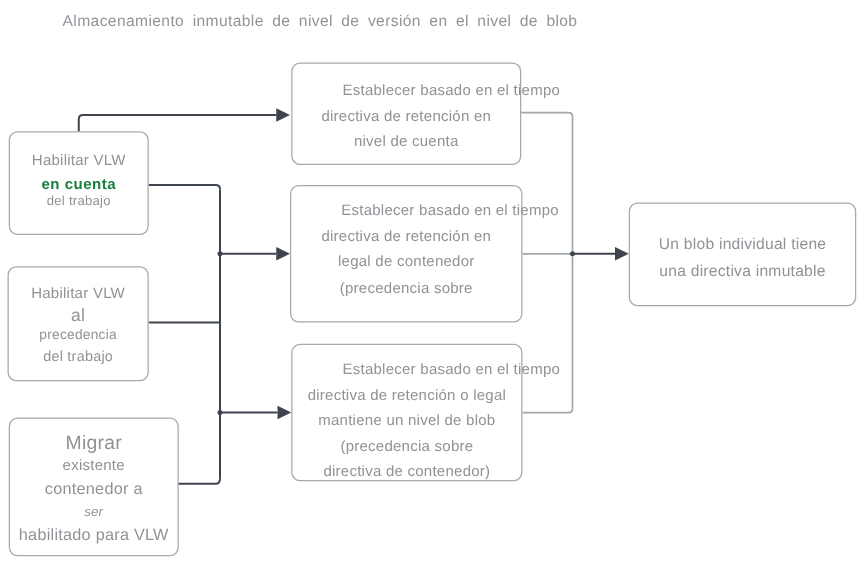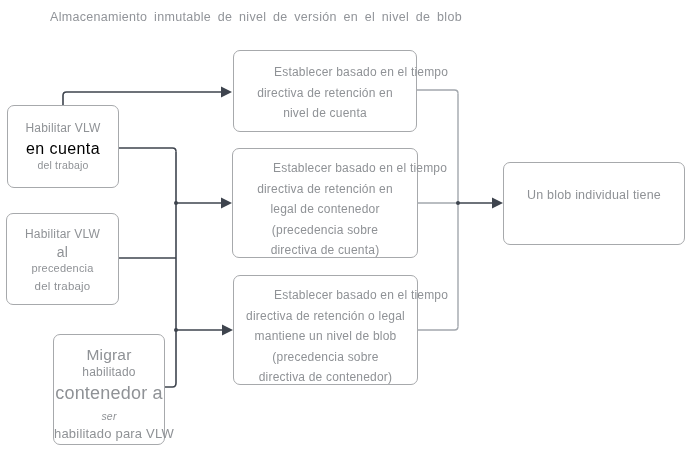--- a/index.html
+++ b/index.html
@@ -41,33 +41,33 @@
     border-radius: 7px;
     color: #8f9296;
     text-align: center;
     letter-spacing: 0.2px;
   }
   .node .line { display: block; }
 
   
   #box-enable-account { left: 7px;  top: 105px; width: 112px; height: 83px;  padding-top: 15px; }
   #box-enable-account .l0 { font-size: 12px; }
-  #box-enable-account .l1 { font-size: 16px; font-weight: normal; color: #000000; margin-top: 5px; letter-spacing: 0.4px; }
+  #box-enable-account .l1 { font-size: 12px; font-weight: bold; color: #15803d; margin-top: 5px; letter-spacing: 0.4px; }
   #box-enable-account .l2 { font-size: 10.5px; margin-top: 1px; }
 
   #box-enable-container { left: 6px;  top: 213px; width: 113px; height: 92px;  padding-top: 13px; }
   #box-enable-container .l0 { font-size: 12px; }
   #box-enable-container .l1 { font-size: 14px; margin-top: 3px; }
   #box-enable-container .l2 { font-size: 11px; margin-top: 2px; }
   #box-enable-container .l3 { font-size: 11.5px; margin-top: 6px; }
 
-  #box-migrate { left: 7px;  top: 334px; width: 112px; height: 111px; padding-top: 11px; margin-left: 46px; }
+  #box-migrate { left: 7px;  top: 334px; width: 136px; height: 111px; padding-top: 11px; }
   #box-migrate .l0 { font-size: 15.5px; }
   #box-migrate .l1 { font-size: 12px;   margin-top: 1px; }
-  #box-migrate .l2 { font-size: 18px; margin-top: 4px; }
+  #box-migrate .l2 { font-size: 13px; margin-top: 4px; }
   #box-migrate .l3 { font-size: 10.5px; margin-top: 6px; font-style: italic; }
   #box-migrate .l4 { font-size: 13px;   margin-top: 4px; white-space: nowrap; }
 
   
   .policy-box { font-size: 12px; line-height: 20.5px; }
   .policy-box .overflow-line {
     text-align: left;
     padding-left: 40px;
     white-space: nowrap;
   }
@@ -120,45 +120,45 @@
 
   <div class="node" id="box-enable-container">
     <span class="line l0">Habilitar VLW</span>
     <span class="line l1">al</span>
     <span class="line l2">precedencia</span>
     <span class="line l3">del trabajo</span>
   </div>
 
   <div class="node" id="box-migrate">
     <span class="line l0">Migrar</span>
-    <span class="line l1">habilitado</span>
+    <span class="line l1">existente</span>
     <span class="line l2">contenedor a</span>
     <span class="line l3">ser</span>
     <span class="line l4">habilitado para VLW</span>
   </div>
 
   <div class="node policy-box" id="box-account-policy">
     <span class="line overflow-line">Establecer basado en el tiempo</span>
     <span class="line">directiva de retención en</span>
     <span class="line">nivel de cuenta</span>
   </div>
 
   <div class="node policy-box" id="box-container-policy">
     <span class="line overflow-line">Establecer basado en el tiempo</span>
     <span class="line">directiva de retención en</span>
     <span class="line">legal de contenedor</span>
     <span class="line">(precedencia sobre</span>
-    <span class="line">directiva de cuenta)</span>
   </div>
 
   <div class="node policy-box" id="box-blob-policy">
     <span class="line overflow-line">Establecer basado en el tiempo</span>
     <span class="line">directiva de retención o legal</span>
     <span class="line">mantiene un nivel de blob</span>
     <span class="line">(precedencia sobre</span>
     <span class="line">directiva de contenedor)</span>
   </div>
 
   <div class="node" id="box-result">
     <span class="line">Un blob individual tiene</span>
+    <span class="line">una directiva inmutable</span>
   </div>
 
 </div>
 
 </body></html>

